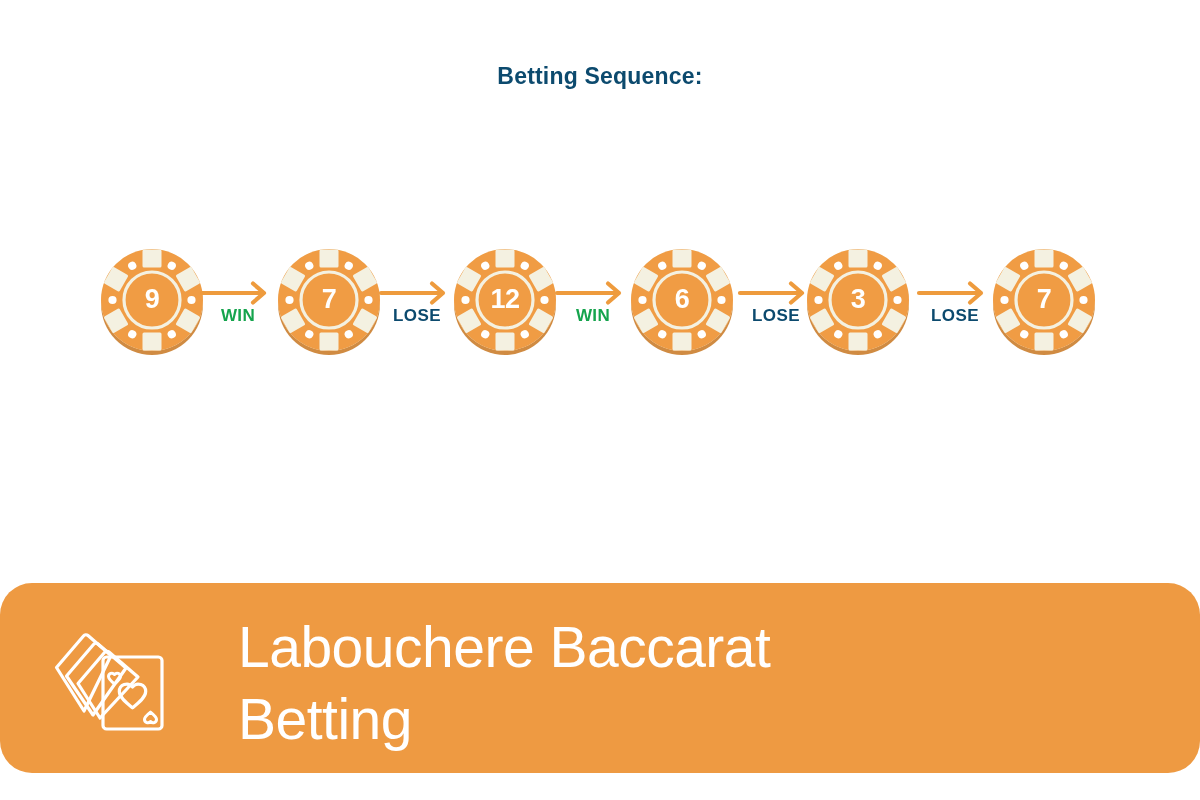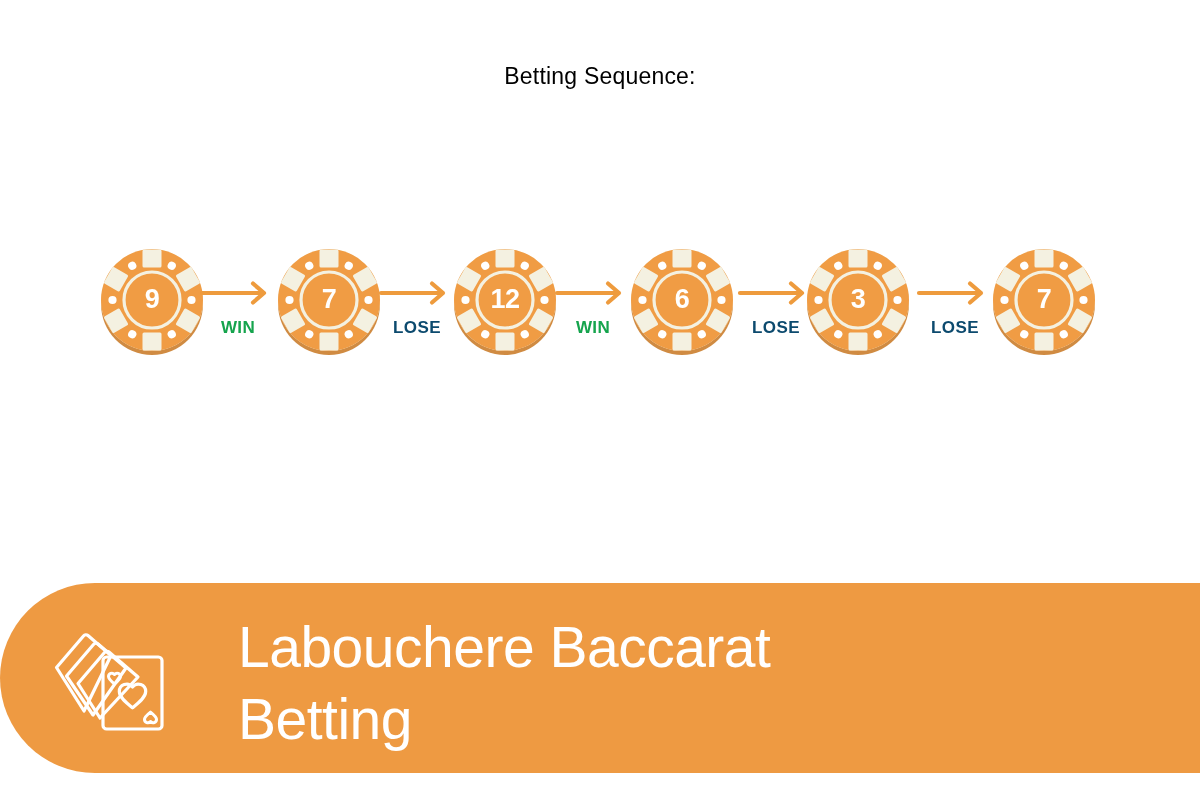--- a/index.html
+++ b/index.html
@@ -23,22 +23,22 @@
     background: #ffffff;
   }
 
   
   .header {
     position: absolute;
     top: 58px;
     left: 0;
     width: 1200px;
     text-align: center;
-    color: #000000;
-    font-weight: normal;
+    color: #0c4a6e;
+    font-weight: bold;
     font-size: 23px;
     line-height: 36px;
     letter-spacing: 0.2px;
   }
   .header-line { display: block; white-space: pre; }
 
   
   .sequence {
     position: absolute;
     top: 248px;
@@ -72,40 +72,40 @@
 
   .step {
     position: absolute;
     top: 32px;
     width: 80px;
     text-align: center;
   }
   .step-arrow { display: block; width: 80px; height: 26px; }
   .step-label {
     display: block;
-    margin-top: 12px;
     font-weight: bold;
     font-size: 17px;
     letter-spacing: 0.4px;
   }
   .step-label.win  { color: #15A44D; }
   .step-label.lose { color: #0c4a6e; }
 
   
   .banner {
     position: absolute;
     left: 0;
     top: 583px;
     width: 1200px;
     height: 190px;
     background: #EE9A42;
     border-top-left-radius: 105px;
     border-bottom-left-radius: 105px;
     display: flex;
     align-items: center;
+    border-radius: 32px;
   }
   .banner-icon {
     position: absolute;
     left: 48px;
     top: 36px;
     width: 124px;
     height: 124px;
   }
   .banner-icon svg { display: block; width: 124px; height: 124px; }
   .banner-title {

